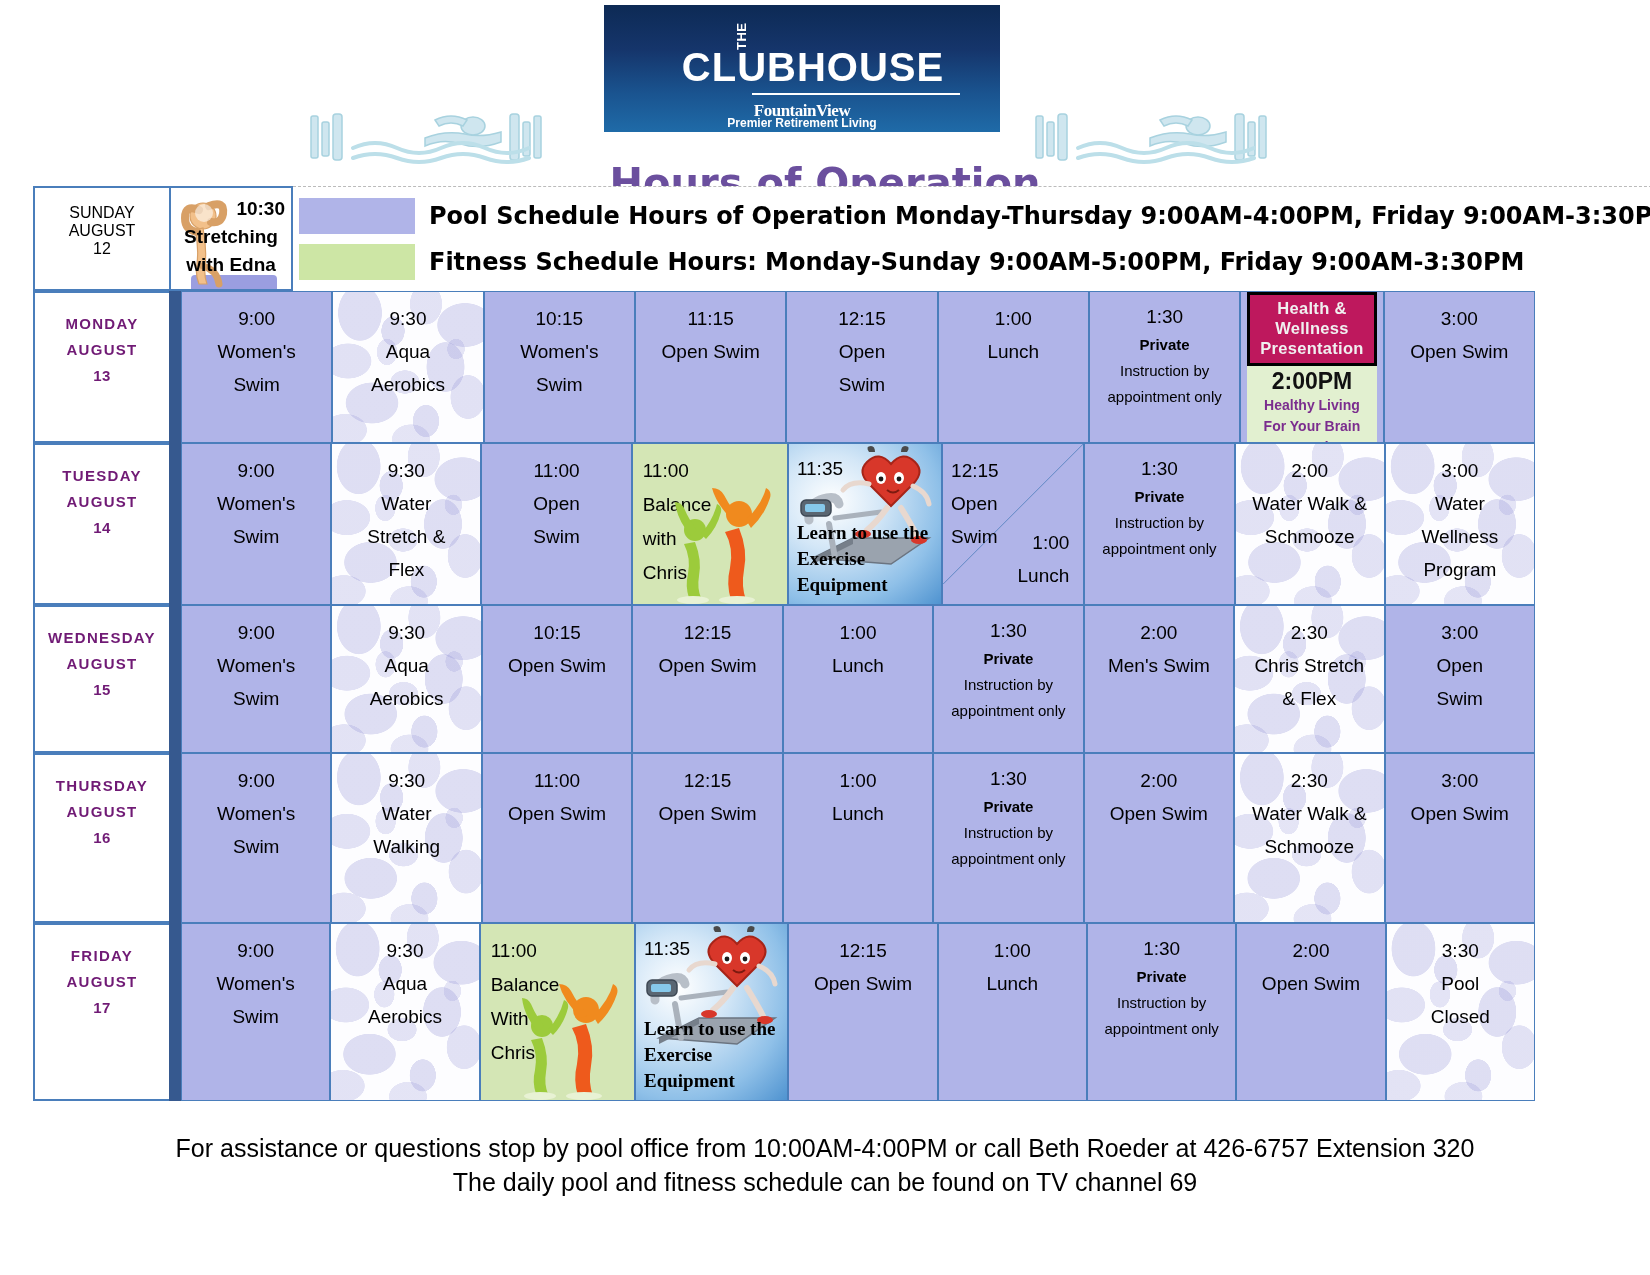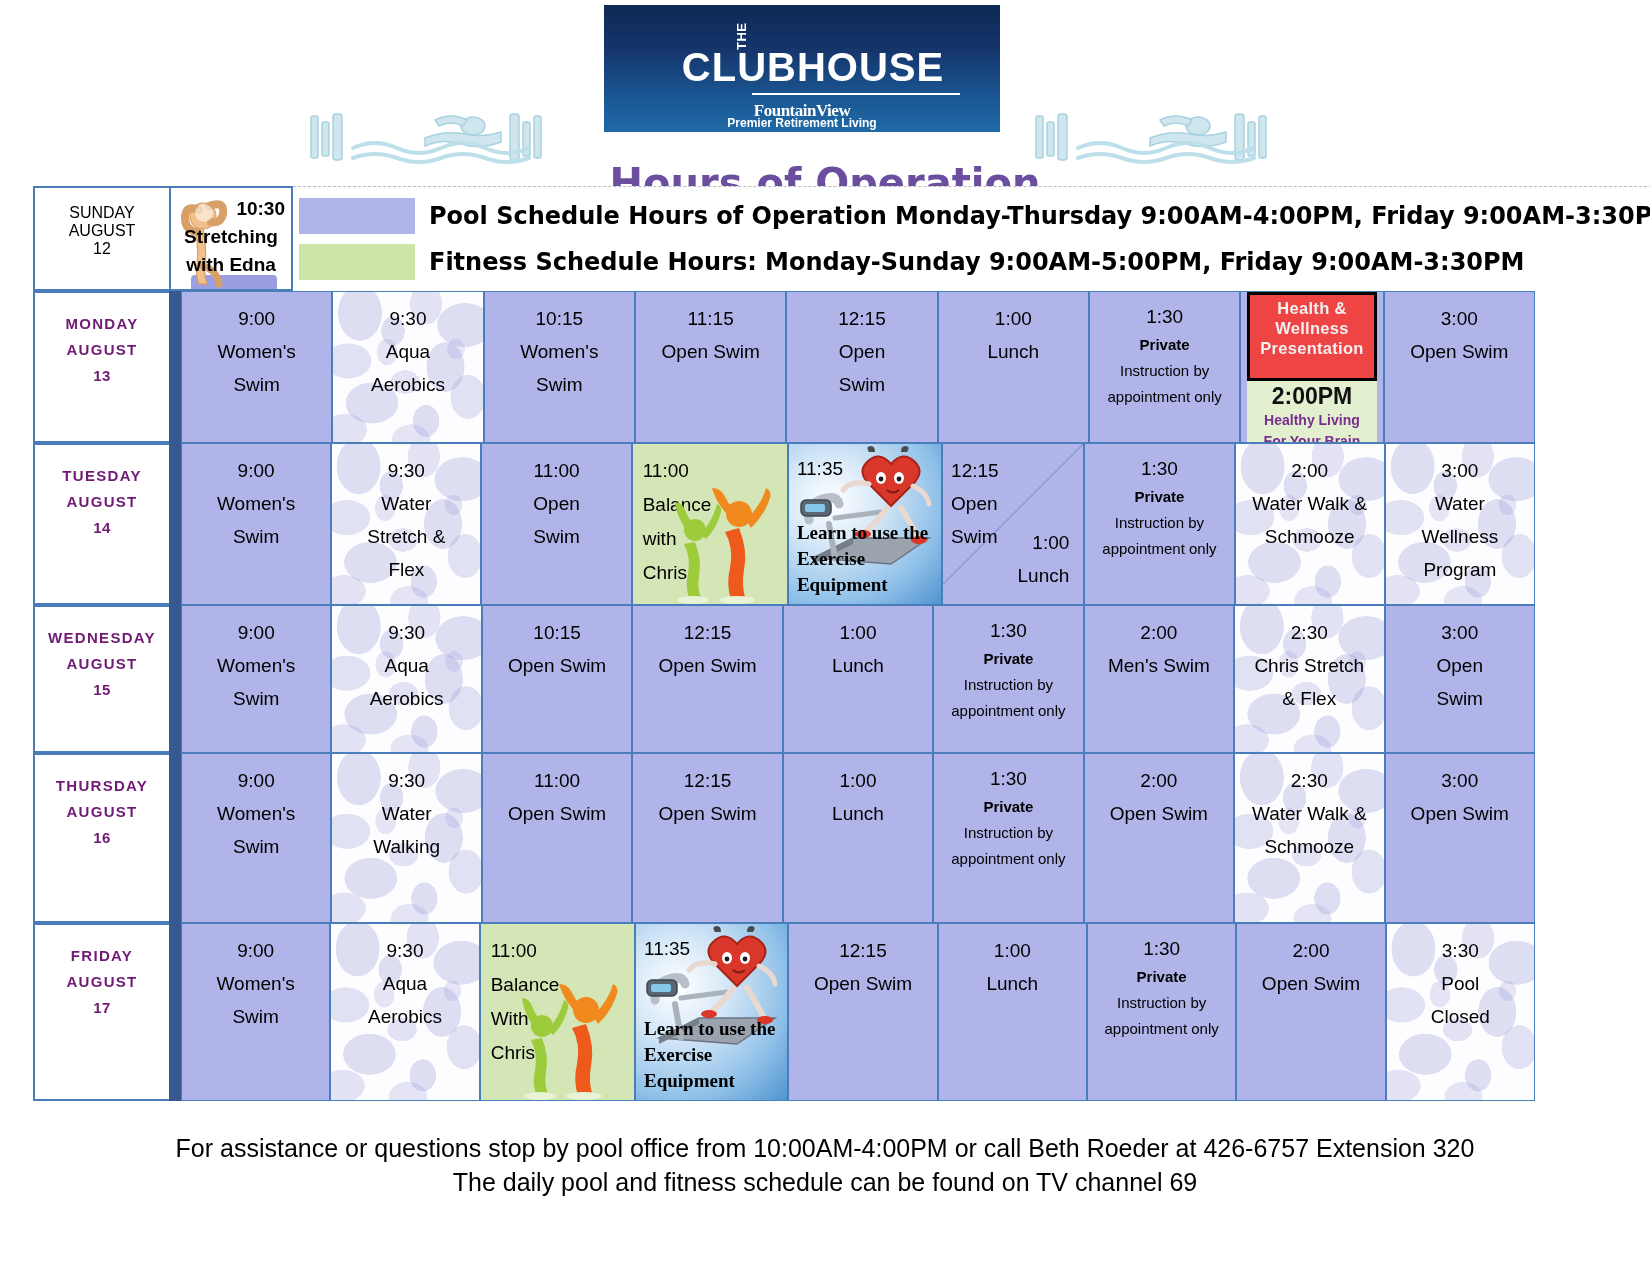--- a/index.html
+++ b/index.html
@@ -237,23 +237,23 @@
   }
 
   
   .cell.wellness { padding: 0; background: #b0b4e8; }
   .hw-box {
     position: absolute;
     left: 6px; right: 6px; top: 0px;
     bottom: 8px;
   }
   .hw-red {
-    background: #ef4444;
+    background: #be185d;
     border: 3px solid #000000;
-    padding: 3px 2px 20px 2px;
+    padding: 3px 2px 5px 2px;
     text-align: center;
   }
   .hw-red span {
     display: block;
     font-size: 16.5px;
     font-weight: bold;
     color: #f0f0f0;
     line-height: 20px;
     letter-spacing: 0.3px;
   }

